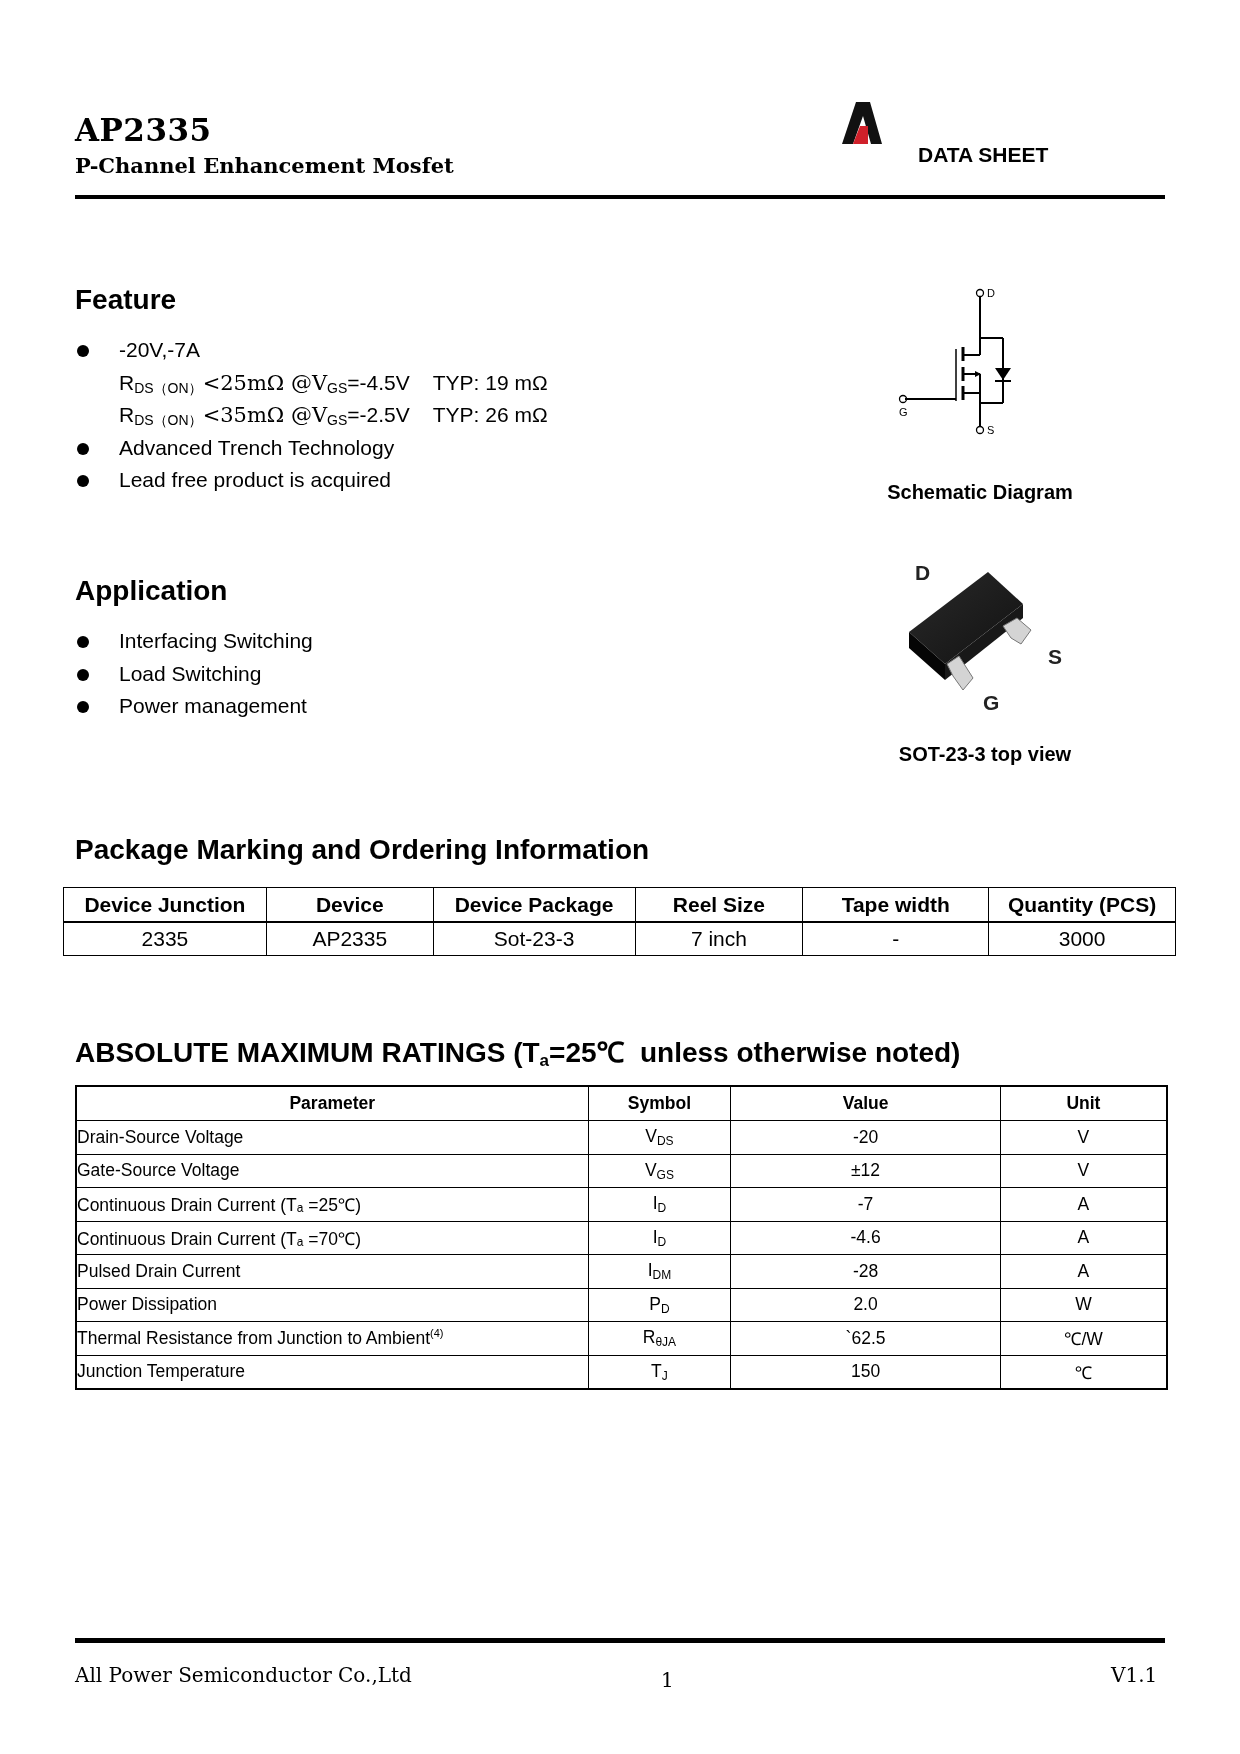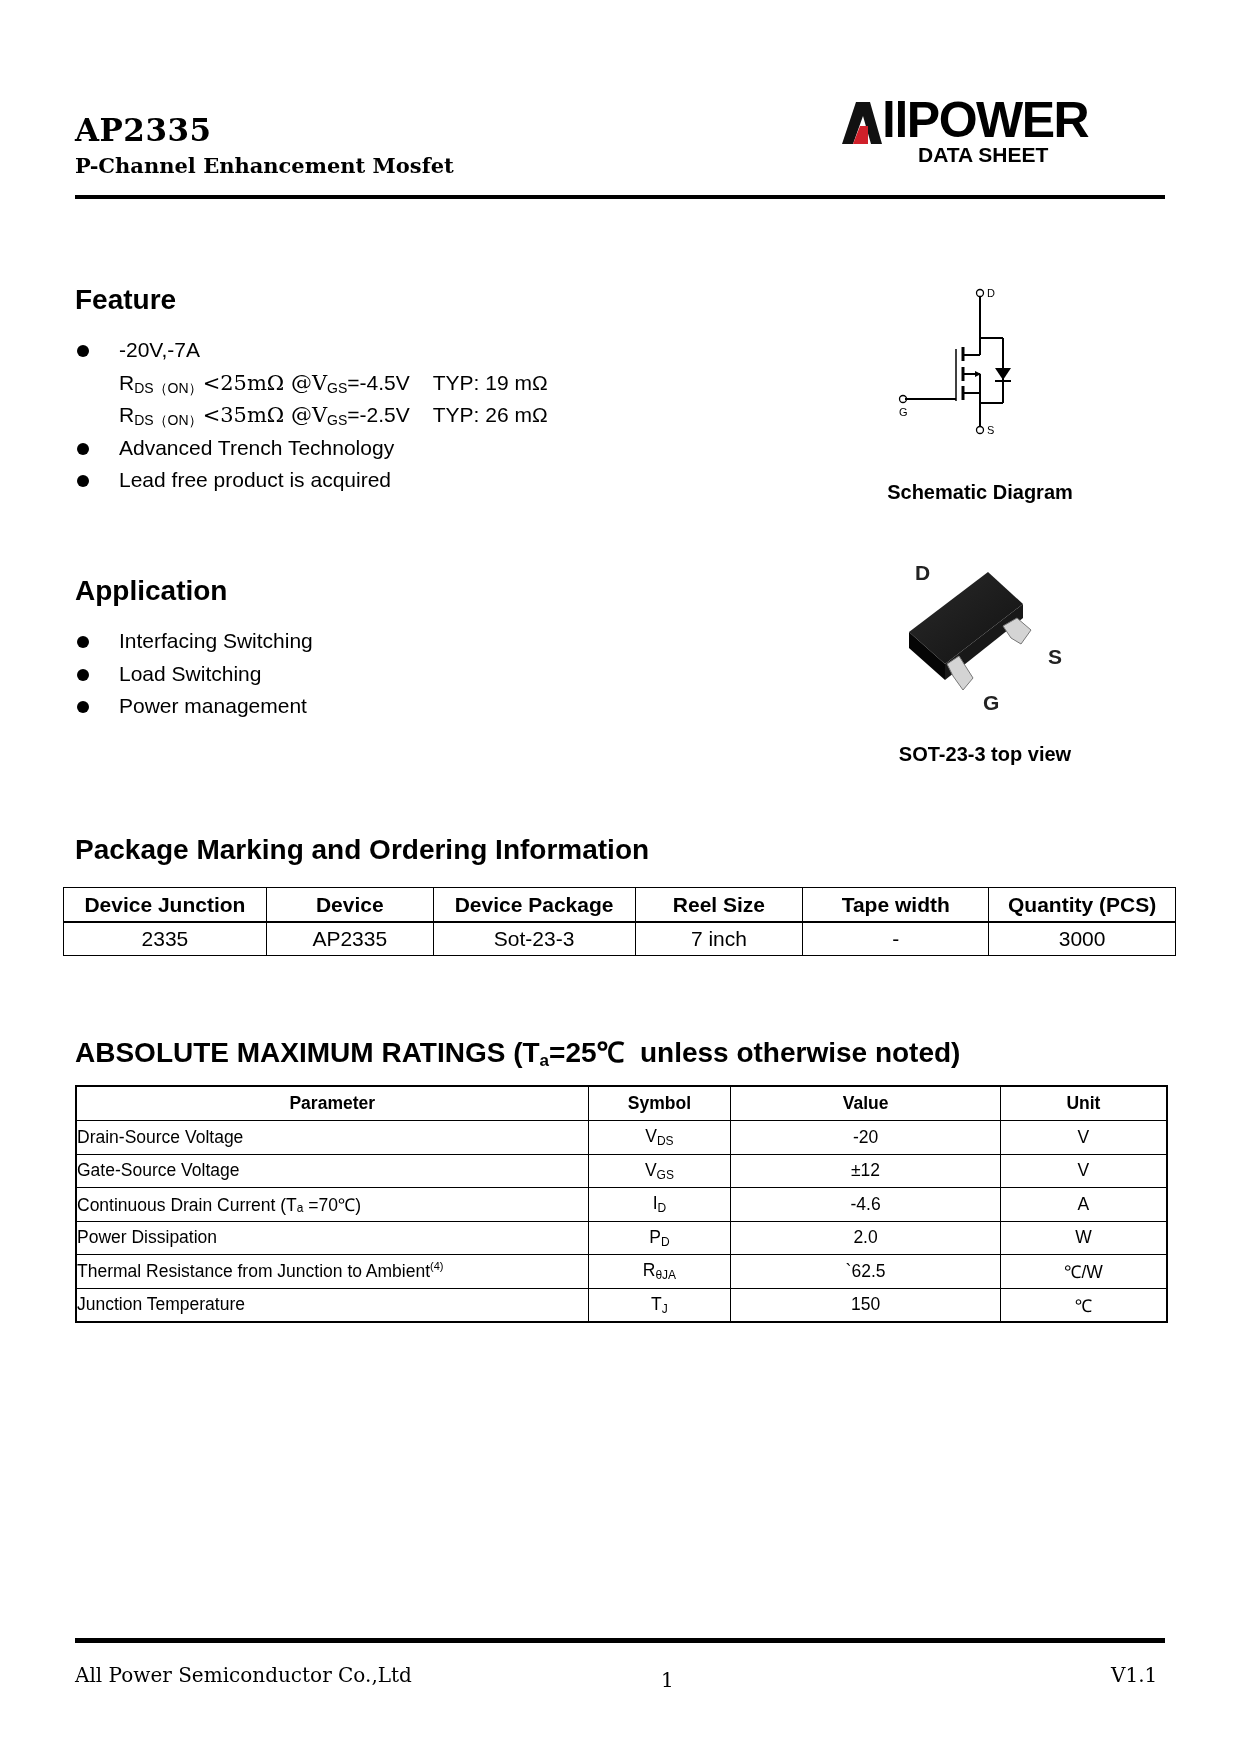--- a/index.html
+++ b/index.html
@@ -39,21 +39,20 @@
 <body>
 
 <div class="abs serif title-part">AP2335</div>
 <div class="abs serif title-sub">P-Channel Enhancement Mosfet</div>
 
 <div class="abs logo">
   <svg width="46" height="48" viewBox="0 0 46 48" style="position:absolute;left:0;top:2px;">
     <polygon points="4,46 18,4 32,4 44,46 33,46 25,18 15,46" fill="#111"></polygon>
     <polygon points="15,46 22,28 30,28 30,46" fill="#d0202a"></polygon>
   </svg>
-  <span class="logo-text">llPOWER</span>
 </div>
 <div class="abs datasheet">DATA SHEET</div>
 <div class="abs rule-top"></div>
 
 <h2 class="sec" style="left:75px;top:284px;">Feature</h2>
 <ul class="bullets" style="top:334px;">
   <li><span class="dot"></span><span>-20V,-7A</span></li>
   <li class="sub">
     <span>R</span><sub class="s">DS（ON）</sub><span class="serif">&lt;25mΩ @V</span><sub class="s">GS</sub><span style="white-space:pre">=-4.5V    TYP: 19 mΩ</span>
   </li>
@@ -172,26 +171,38 @@
     <td>-20</td>
     <td>V</td>
   </tr>
   <tr>
     <td class="param">Gate-Source Voltage</td>
     <td class="sym"><span>V</span><sub class="s">GS</sub></td>
     <td>±12</td>
     <td>V</td>
   </tr>
   <tr>
+    <td class="param">Continuous Drain Current (Tₐ =25℃)</td>
+    <td class="sym"><span>I</span><sub class="s">D</sub></td>
+    <td>-7</td>
+    <td>A</td>
+  </tr>
+  <tr>
     <td class="param">Continuous Drain Current (Tₐ =70℃)</td>
     <td class="sym"><span>I</span><sub class="s">D</sub></td>
     <td>-4.6</td>
     <td>A</td>
   </tr>
   <tr>
+    <td class="param">Pulsed Drain Current</td>
+    <td class="sym"><span>I</span><sub class="s">DM</sub></td>
+    <td>-28</td>
+    <td>A</td>
+  </tr>
+  <tr>
     <td class="param">Power Dissipation</td>
     <td class="sym"><span>P</span><sub class="s">D</sub></td>
     <td>2.0</td>
     <td>W</td>
   </tr>
   <tr>
     <td class="param"><span>Thermal Resistance from Junction to Ambient</span><sup style="font-size:11px;">(4)</sup></td>
     <td class="sym"><span>R</span><sub class="s">θJA</sub></td>
     <td>`62.5</td>
     <td>℃/W</td>

